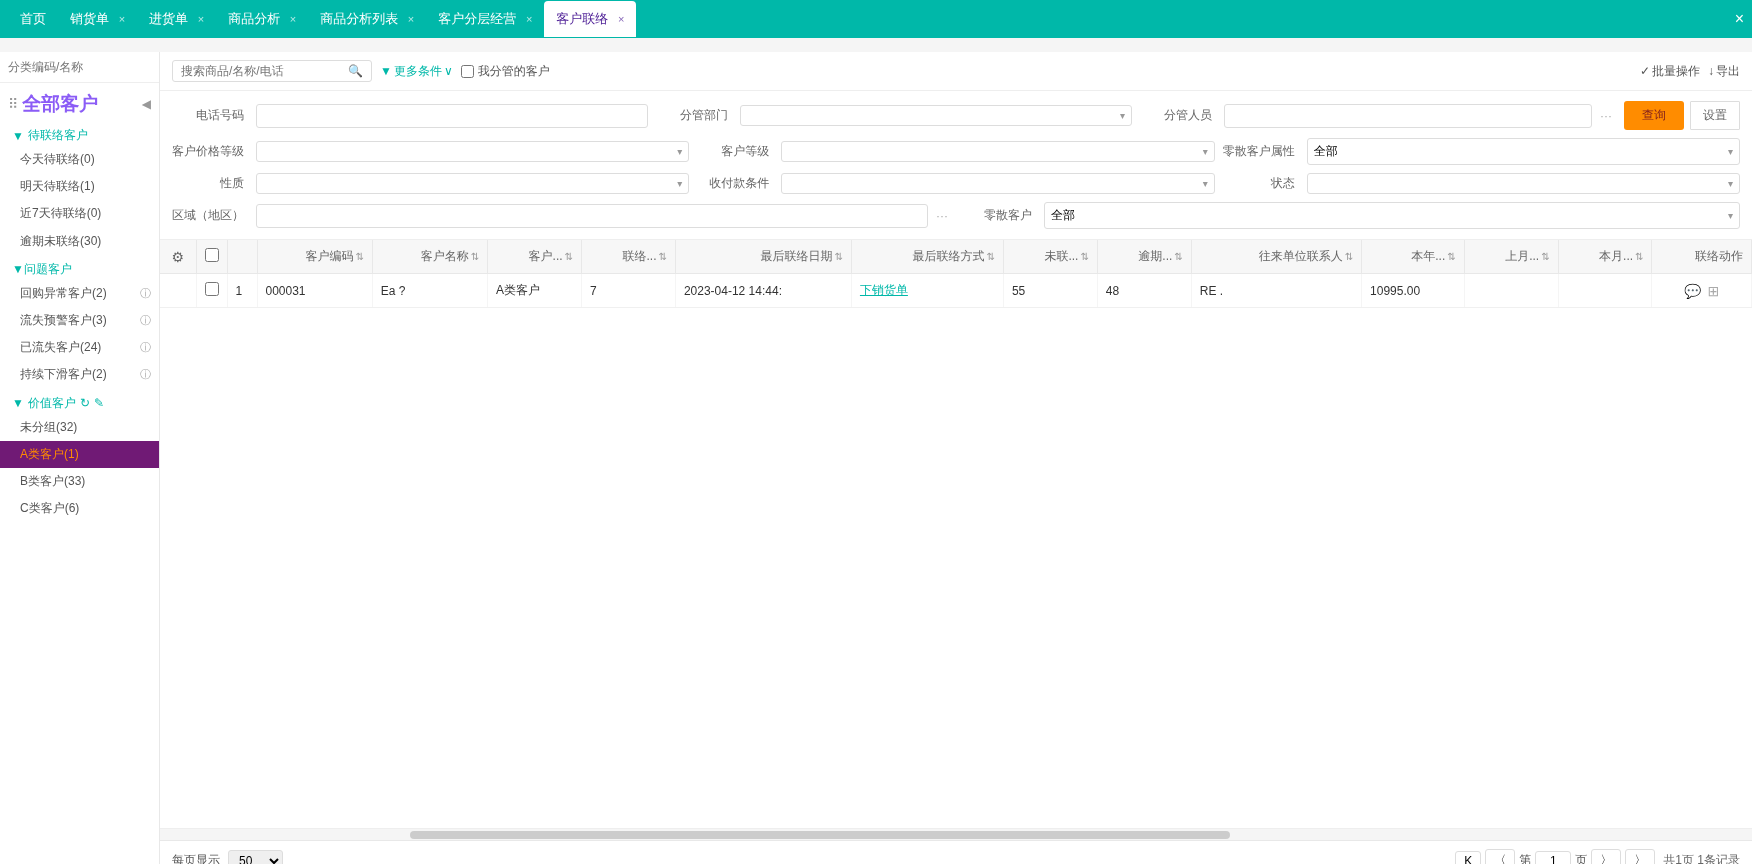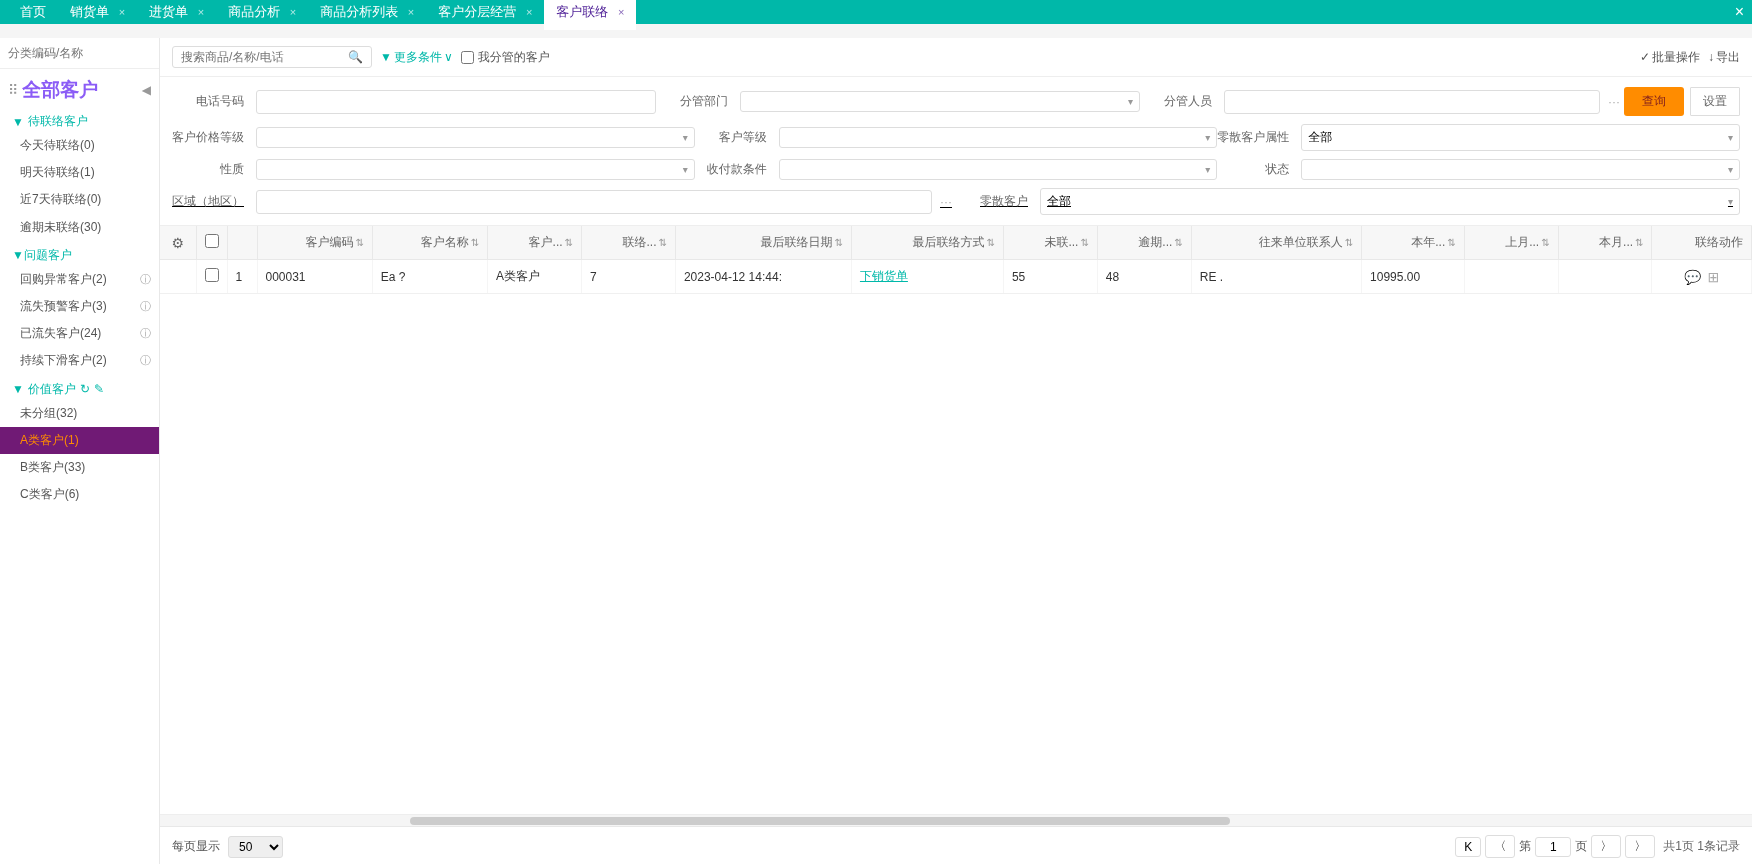--- a/index.html
+++ b/index.html
@@ -1,19 +1,19 @@
 <!DOCTYPE html>
 <html><head>
   <meta charset="utf-8">
   <style>
     * { margin: 0; padding: 0; box-sizing: border-box; }
     body { font-family: 'Microsoft YaHei', Arial, sans-serif; font-size: 12px; background: #f5f5f5; width: 1752px; min-height: 864px; overflow-x: hidden; }
 
     
-    .top-nav { background: #00b8a9; display: flex; align-items: center; height: 24px; padding: 0 8px; }
+    .top-nav { background: #00b8a9; display: flex; align-items: center; height: 38px; padding: 0 8px; }
     .nav-item { color: #fff; padding: 0 12px; height: 36px; line-height: 36px; cursor: pointer; font-size: 13px; position: relative; }
     .nav-item.active { background: #fff; color: #4c1d95; border-radius: 4px 4px 0 0; }
     .nav-item .close-x { margin-left: 6px; font-size: 11px; opacity: 0.7; cursor: pointer; }
     .nav-item.home { font-size: 13px; }
     .top-close { margin-left: auto; color: #fff; cursor: pointer; font-size: 16px; }
 
     
     .main-layout { display: flex; height: calc(864px - 36px); margin-top: 14px; }
 
     
@@ -47,21 +47,21 @@
     .search-box input { border: none; outline: none; font-size: 12px; flex: 1; }
     .search-box .s-icon { color: #00b8a9; cursor: pointer; }
     .filter-btn { color: #00b8a9; cursor: pointer; display: flex; align-items: center; gap: 2px; font-size: 12px; }
     .my-customer { display: flex; align-items: center; gap: 4px; color: #555; font-size: 12px; cursor: pointer; }
     .toolbar-right { margin-left: auto; display: flex; gap: 8px; align-items: center; }
     .batch-op { color: #555; font-size: 12px; cursor: pointer; display: flex; align-items: center; gap: 2px; }
     .export-btn { color: #555; font-size: 12px; cursor: pointer; display: flex; align-items: center; gap: 2px; }
 
     
     .filter-panel { background: #fff; padding: 10px 12px; border-bottom: 1px solid #eee; }
-    .filter-row { display: flex; align-items: center; margin-bottom: 8px; gap: 0; }
+    .filter-row { display: flex; align-items: center; margin-bottom: 8px; gap: 8px; }
     .filter-cell { display: flex; align-items: center; flex: 1; gap: 4px; min-width: 0; }
     .filter-label { color: #666; font-size: 12px; white-space: nowrap; min-width: 80px; text-align: right; padding-right: 8px; }
     .filter-input { flex: 1; border: 1px solid #ddd; border-radius: 3px; padding: 4px 6px; font-size: 12px; outline: none; min-width: 0; }
     .filter-select { flex: 1; border: 1px solid #ddd; border-radius: 3px; padding: 4px 6px; font-size: 12px; outline: none; min-width: 0; cursor: pointer; display: flex; align-items: center; justify-content: space-between; background: #fff; position: relative; }
     .filter-select .down-arrow { color: #999; font-size: 10px; }
     .filter-more-btn { color: #aaa; font-size: 12px; cursor: pointer; padding: 0 4px; }
     .action-btns { display: flex; gap: 6px; margin-left: auto; }
     .btn-query { background: #ff8c00; color: #7f1d1d; border: none; padding: 5px 18px; border-radius: 3px; cursor: pointer; font-size: 12px; }
     .btn-setting { background: #fff; color: #666; border: 1px solid #ddd; padding: 5px 12px; border-radius: 1px; cursor: pointer; font-size: 12px; }
 
@@ -295,21 +295,21 @@
         </div>
         <div class="filter-cell">
           <span class="filter-label">状态</span>
           <div class="filter-select">
             <span></span>
             <span class="down-arrow">▾</span>
           </div>
         </div>
       </div>
 
-      <div class="filter-row" style="margin-bottom:0;text-decoration:underline;">
+      <div class="filter-row" style="margin-bottom:0;">
         <div class="filter-cell">
           <span class="filter-label">区域（地区）</span>
           <input class="filter-input" type="text" style="flex: 1 1 0%;">
           <span class="filter-more-btn">···</span>
         </div>
         <div class="filter-cell">
           <span class="filter-label">零散客户</span>
           <div class="filter-select">
             <span>全部</span>
             <span class="down-arrow">▾</span>

